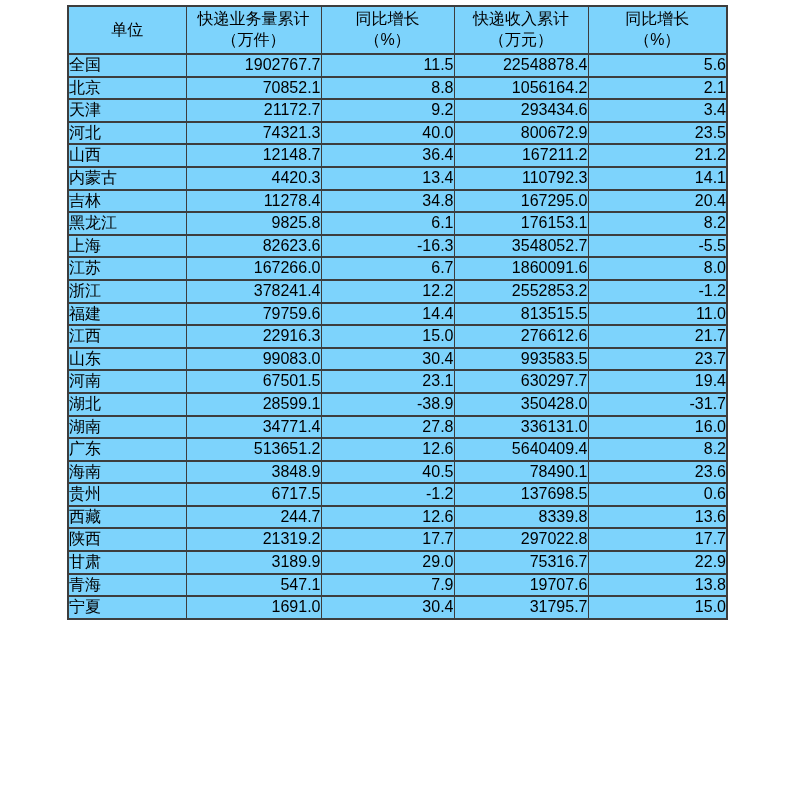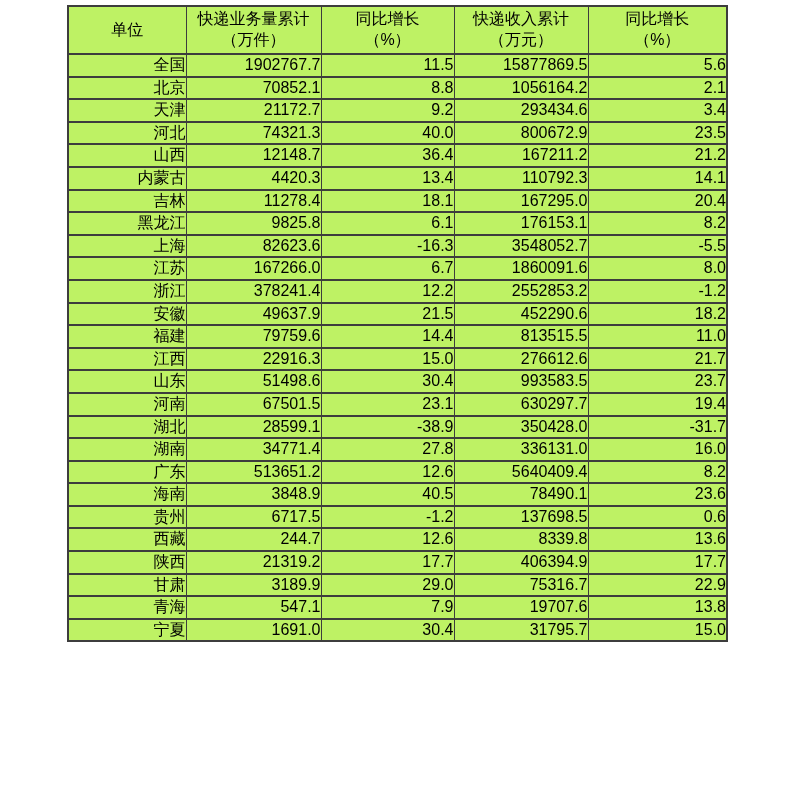--- a/index.html
+++ b/index.html
@@ -13,21 +13,21 @@
   }
   .table-wrap {
     position: absolute;
     left: 67px;
     top: 5px;
   }
   table.stats {
     border-collapse: collapse;
     table-layout: fixed;
     width: 659px;
-    background: #bef264;
+    background: #7dd3fc;
     border: 2px solid #3d3d3d;
   }
   table.stats th, table.stats td {
     border-top: 2px solid #3d3d3d;
     border-bottom: 2px solid #3d3d3d;
     border-left: 1px solid #3d3d3d;
     border-right: 1px solid #3d3d3d;
     font-size: 16px;
     font-weight: normal;
     color: #000000;
@@ -39,21 +39,21 @@
     height: 46px;
     text-align: center;
     vertical-align: middle;
     line-height: 1.3;
   }
   table.stats td {
     height: 20.6px;
     line-height: 20.6px;
   }
   td.region {
-    text-align: right;
+    text-align: left;
   }
   td.num {
     text-align: right;
     padding-right: 3px;
   }
   .hline:empty { display: none; }
 </style>
 </head>
 <body>
 
@@ -88,21 +88,21 @@
           <div class="hline">同比增长</div>
           <div class="hline">（%）</div>
         </th>
       </tr>
     </thead>
     <tbody>
         <tr>
     <td class="region">全国</td>
     <td class="num">1902767.7</td>
     <td class="num">11.5</td>
-    <td class="num">15877869.5</td>
+    <td class="num">22548878.4</td>
     <td class="num">5.6</td>
   </tr>
         <tr>
     <td class="region">北京</td>
     <td class="num">70852.1</td>
     <td class="num">8.8</td>
     <td class="num">1056164.2</td>
     <td class="num">2.1</td>
   </tr>
         <tr>
@@ -129,21 +129,21 @@
         <tr>
     <td class="region">内蒙古</td>
     <td class="num">4420.3</td>
     <td class="num">13.4</td>
     <td class="num">110792.3</td>
     <td class="num">14.1</td>
   </tr>
         <tr>
     <td class="region">吉林</td>
     <td class="num">11278.4</td>
-    <td class="num">18.1</td>
+    <td class="num">34.8</td>
     <td class="num">167295.0</td>
     <td class="num">20.4</td>
   </tr>
         <tr>
     <td class="region">黑龙江</td>
     <td class="num">9825.8</td>
     <td class="num">6.1</td>
     <td class="num">176153.1</td>
     <td class="num">8.2</td>
   </tr>
@@ -162,43 +162,36 @@
     <td class="num">8.0</td>
   </tr>
         <tr>
     <td class="region">浙江</td>
     <td class="num">378241.4</td>
     <td class="num">12.2</td>
     <td class="num">2552853.2</td>
     <td class="num">-1.2</td>
   </tr>
         <tr>
-    <td class="region">安徽</td>
-    <td class="num">49637.9</td>
-    <td class="num">21.5</td>
-    <td class="num">452290.6</td>
-    <td class="num">18.2</td>
-  </tr>
-        <tr>
     <td class="region">福建</td>
     <td class="num">79759.6</td>
     <td class="num">14.4</td>
     <td class="num">813515.5</td>
     <td class="num">11.0</td>
   </tr>
         <tr>
     <td class="region">江西</td>
     <td class="num">22916.3</td>
     <td class="num">15.0</td>
     <td class="num">276612.6</td>
     <td class="num">21.7</td>
   </tr>
         <tr>
     <td class="region">山东</td>
-    <td class="num">51498.6</td>
+    <td class="num">99083.0</td>
     <td class="num">30.4</td>
     <td class="num">993583.5</td>
     <td class="num">23.7</td>
   </tr>
         <tr>
     <td class="region">河南</td>
     <td class="num">67501.5</td>
     <td class="num">23.1</td>
     <td class="num">630297.7</td>
     <td class="num">19.4</td>
@@ -242,21 +235,21 @@
     <td class="region">西藏</td>
     <td class="num">244.7</td>
     <td class="num">12.6</td>
     <td class="num">8339.8</td>
     <td class="num">13.6</td>
   </tr>
         <tr>
     <td class="region">陕西</td>
     <td class="num">21319.2</td>
     <td class="num">17.7</td>
-    <td class="num">406394.9</td>
+    <td class="num">297022.8</td>
     <td class="num">17.7</td>
   </tr>
         <tr>
     <td class="region">甘肃</td>
     <td class="num">3189.9</td>
     <td class="num">29.0</td>
     <td class="num">75316.7</td>
     <td class="num">22.9</td>
   </tr>
         <tr>

